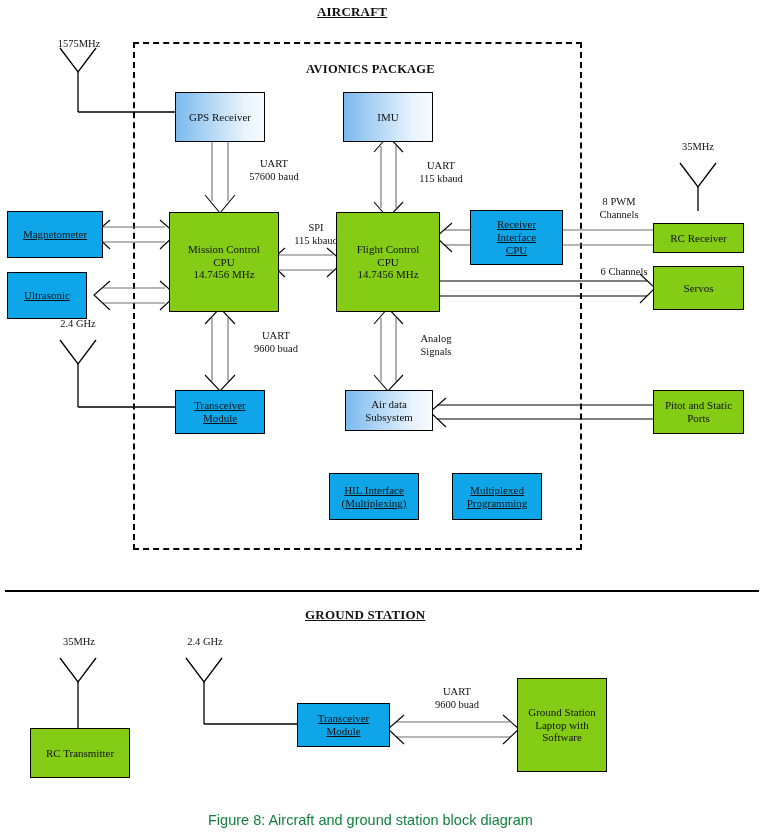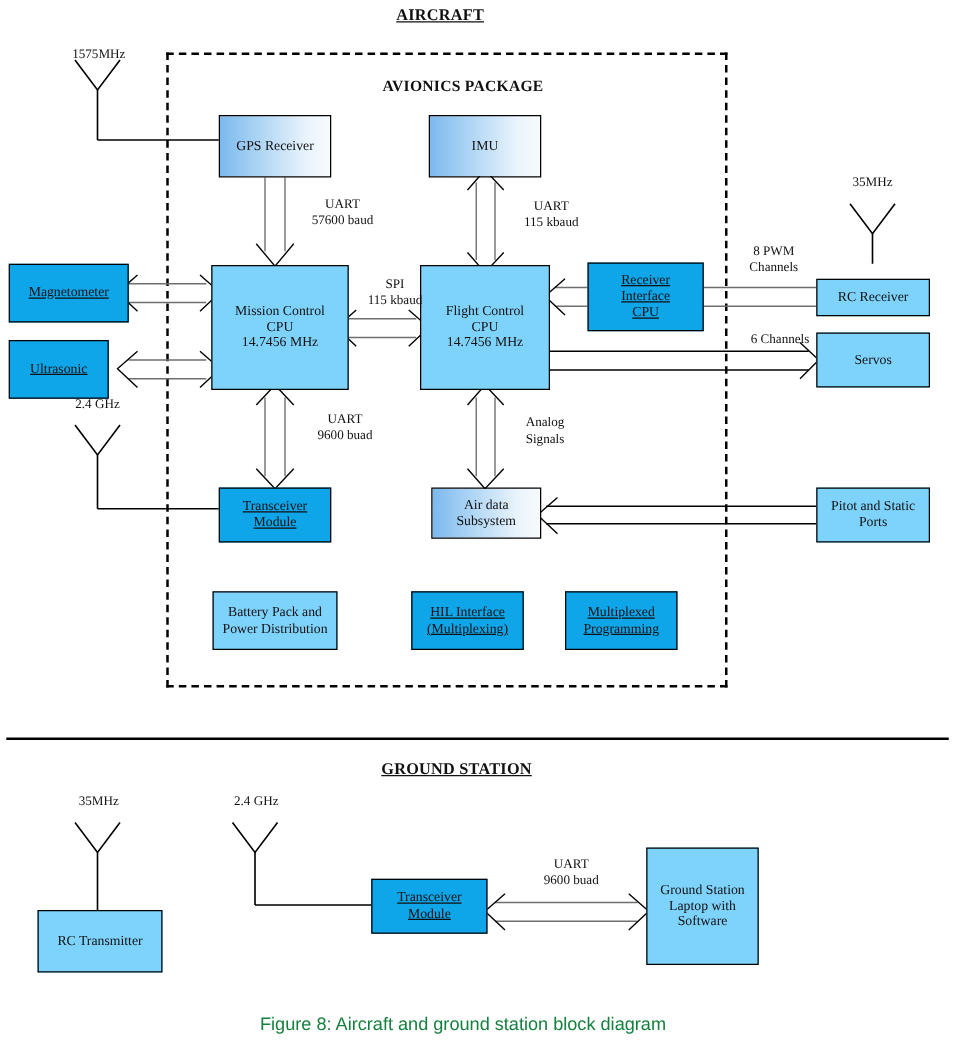--- a/index.html
+++ b/index.html
@@ -6,21 +6,21 @@
   #stage{position:relative;width:764px;height:837px;overflow:hidden;background:#fff;
          font-family:"Liberation Serif","DejaVu Serif",serif;color:#111;}
   .hdr{position:absolute;font-weight:bold;text-decoration:underline;
        font-family:"Liberation Serif","DejaVu Serif",serif;white-space:nowrap;}
   .sec-title{font-size:13px;letter-spacing:.2px;}
   .sub-title{font-size:12.5px;text-decoration:none;text-align:right;}
   .dashbox{position:absolute;border:2px dashed #000;box-sizing:border-box;}
   .node{position:absolute;box-sizing:border-box;border:1px solid #000;
         display:flex;align-items:center;justify-content:center;text-align:center;
         font-size:11px;line-height:1.18;padding:2px;white-space:pre-line;}
-  .node.white{background:#7dd3fc;}
+  .node.white{background:#84cc16;}
   .node.blue{background:#0ea5e9;text-decoration:underline;}
   .node.grad{background:linear-gradient(to right,#7cb9ee 0%,#a8d2f4 32%,#e8f3fc 78%,#f7fbfe 100%);}
   .lbl{position:absolute;font-size:10.5px;line-height:1.2;text-align:center;
        white-space:pre-line;color:#111;}
   .hr{position:absolute;background:#000;height:2px;}
   .cap{position:absolute;font-family:"Liberation Sans","DejaVu Sans",sans-serif;
        font-size:14.5px;color:#15803d;white-space:nowrap;}
   svg.wires{position:absolute;left:0;top:0;width:764px;height:837px;pointer-events:none;}
 </style>
 </head>
@@ -169,22 +169,20 @@
 Interface
 CPU</div>
   <div class="node white" style="left:653px;top:223px;width:91px;height:30px;">RC Receiver</div>
   <div class="node white" style="left:653px;top:266px;width:91px;height:44px;">Servos</div>
   <div class="node blue" style="left:175px;top:390px;width:90px;height:44px;">Transceiver
 Module</div>
   <div class="node grad" style="left:345px;top:390px;width:88px;height:41px;">Air data
 Subsystem</div>
   <div class="node white" style="left:653px;top:390px;width:91px;height:44px;">Pitot and Static
 Ports</div>
-  <div class="node white" style="left:170px;top:473px;width:100px;height:47px;">Battery Pack and
-Power Distribution</div>
   <div class="node blue" style="left:317px;top:473px;width:90px;height:47px;margin-left:12px;">HIL Interface
 (Multiplexing)</div>
   <div class="node blue" style="left:452px;top:473px;width:90px;height:47px;">Multiplexed
 Programming</div>
 
   <div class="lbl" style="left:238px;top:158px;width:72px;">UART
 57600 baud</div>
   <div class="lbl" style="left:405px;top:160px;width:72px;">UART
 115 kbaud</div>
   <div class="lbl" style="left:282px;top:222px;width:68px;">SPI

